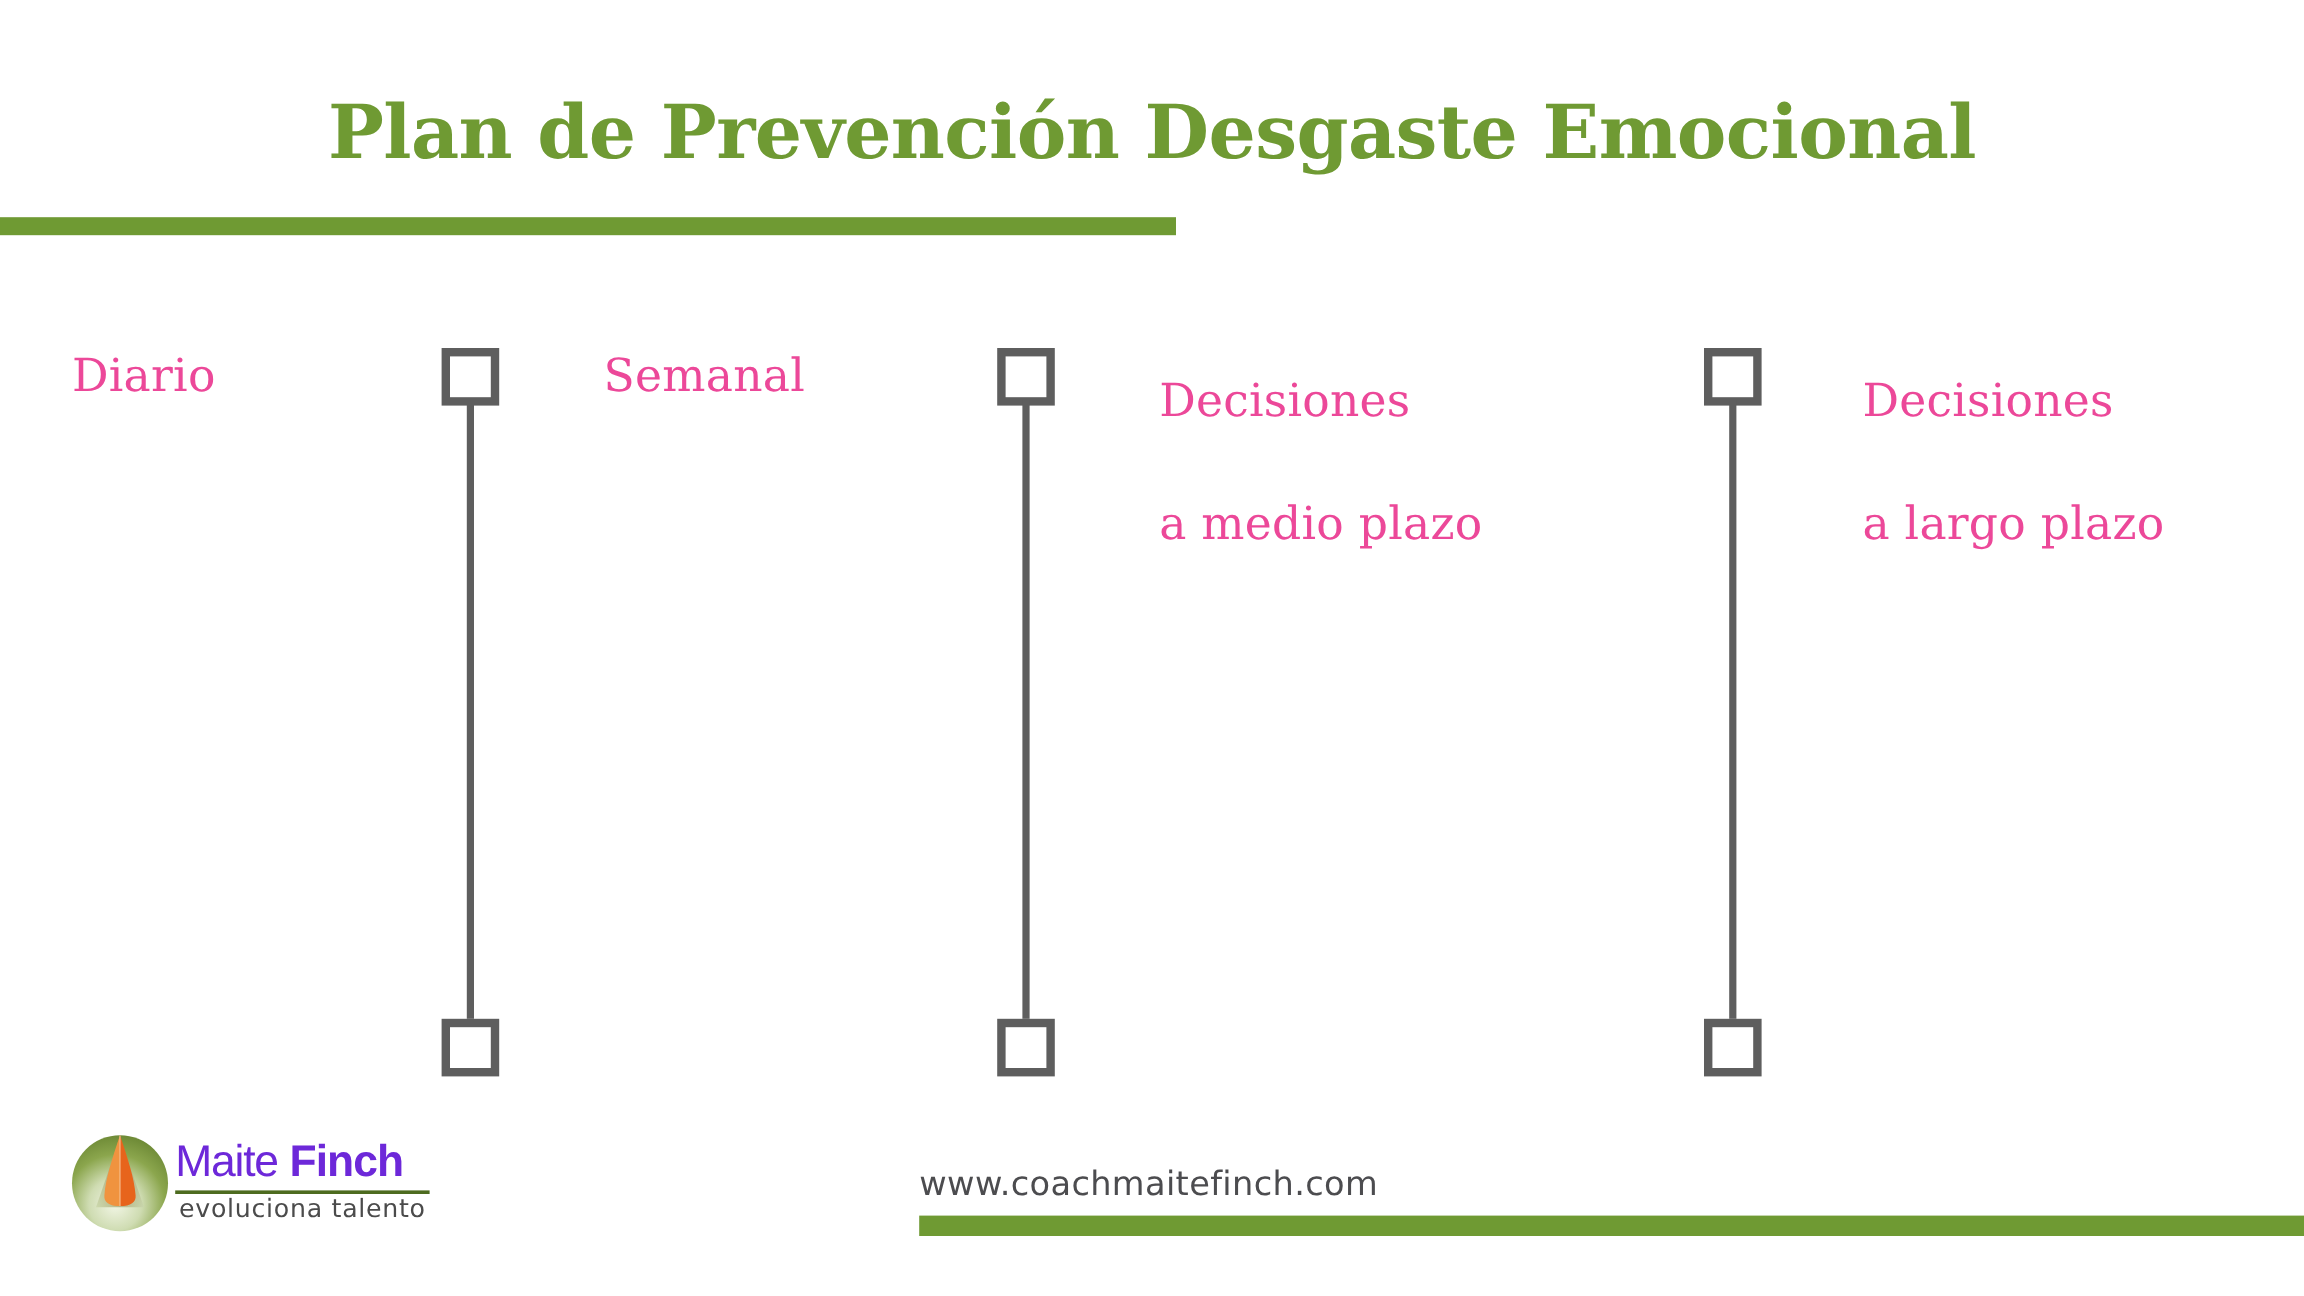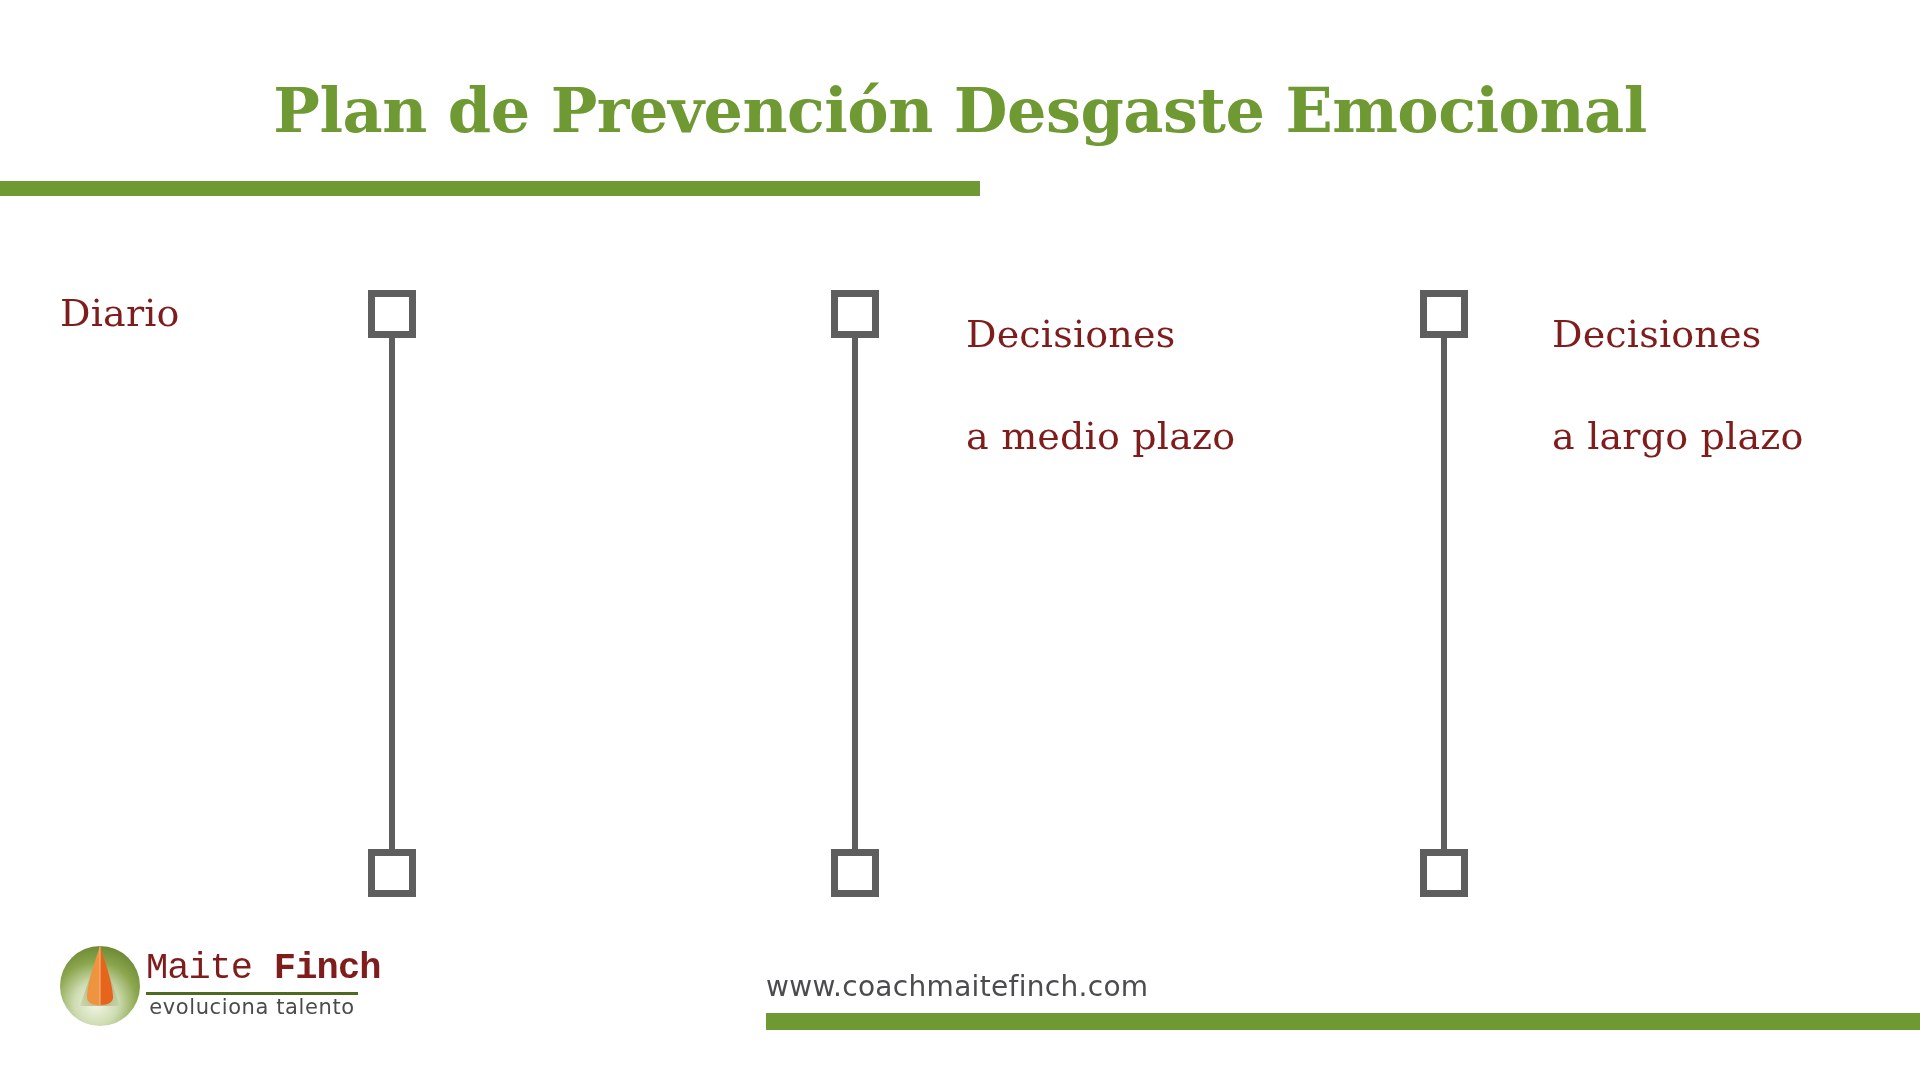--- a/index.html
+++ b/index.html
@@ -78,21 +78,21 @@
     left: -3px;
     top: 334px;
     width: 6px;
     height: 518px;
     background: #5e5e5e;
   }
 
   
   .tl-label {
     position: absolute;
-    color: #7f1d1d;
+    color: #ec4899;
     font-family: "DejaVu Serif", "Liberation Serif", serif;
     font-weight: normal;
     font-size: 38px;
     line-height: 51px;
     white-space: pre-line;
     letter-spacing: 0.2px;
   }
   .tl-label.one-line { top: 288px; }
   .tl-label.two-line { top: 258px; }
 
@@ -131,23 +131,23 @@
     width: 84px;
     height: 84px;
   }
   #logo-text {
     position: absolute;
     left: 88px;
     top: 2px;
     width: 215px;
   }
   .logo-name {
-    font-family: Liberation Mono, monospace;
+    font-family: Liberation Sans, sans-serif;
     font-size: 37px;
-    color: #7f1d1d;
+    color: #6d28d9;
     line-height: 44px;
     white-space: nowrap;
     letter-spacing: -0.5px;
   }
   .logo-name .thin {
     font-weight: normal;
     letter-spacing: -1px;
   }
   .logo-name .bold {
     font-weight: bold;
@@ -192,20 +192,21 @@
   </div>
 
   <div class="tl-group" style="left:1444px">
     <div class="marker top"></div>
     <div class="stem"></div>
     <div class="marker bot"></div>
   </div>
 
   <div class="tl-label one-line" style="left:60px">Diario</div>
 
+  <div class="tl-label one-line" style="left:503px">Semanal</div>
 
   <div class="tl-label two-line" style="left:966px">
     <div>Decisiones</div>
     <div>a medio plazo</div>
   </div>
 
   <div class="tl-label two-line" style="left:1552px">
     <div>Decisiones</div>
     <div>a largo plazo</div>
   </div>

